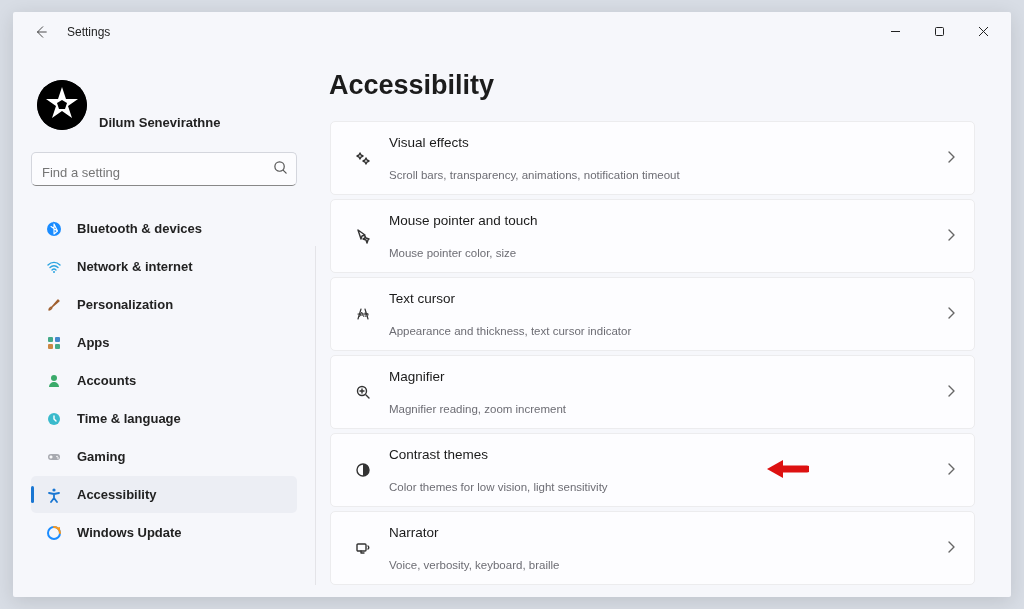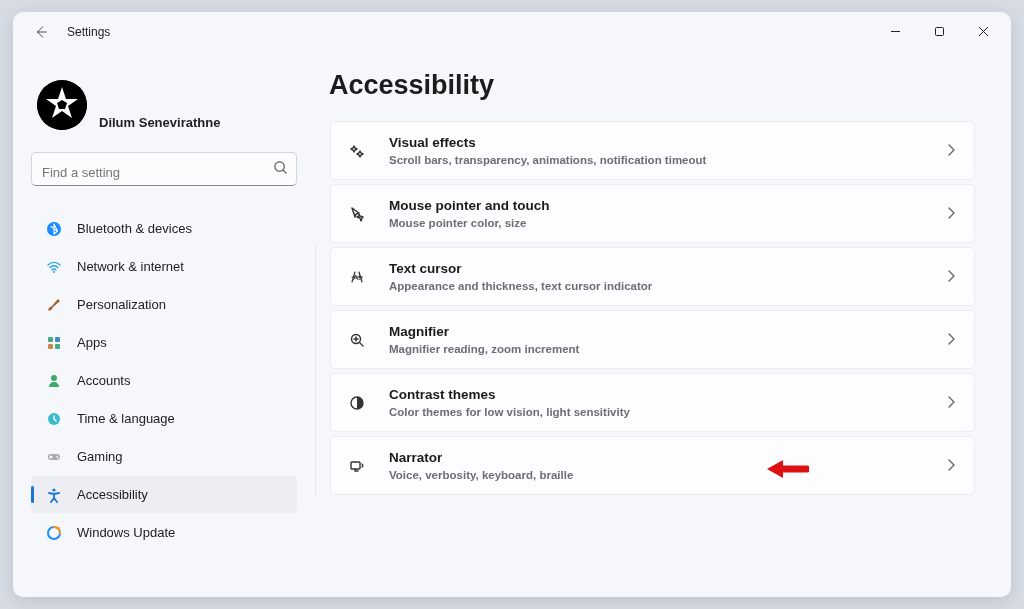--- a/index.html
+++ b/index.html
@@ -1,48 +1,48 @@
 <!DOCTYPE html>
 <html><head>
 <meta charset="utf-8">
 <style>
   * { margin: 0; padding: 0; box-sizing: border-box; font-family: "Segoe UI", Tahoma, sans-serif; }
   body { background: #d8dde5; width: 1024px; height: 609px; overflow: hidden; display:flex; align-items:center; justify-content:center;}
   .window {
-    width: 998px; height: 585px; background: #f6f7fb; border-radius: 10px; position: relative;
+    width: 998px; height: 585px; background: #f6f7fb; border-radius: 2px; position: relative;
     display: flex; flex-direction: column; box-shadow: 0 4px 20px rgba(0,0,0,0.12);
   }
   .titlebar { height: 40px; display:flex; align-items:center; padding-left:14px; }
   .back-btn { width:28px; height:28px; display:flex;align-items:center;justify-content:center; cursor:pointer; color:#333; }
   .title { margin-left:12px; font-size:12px; color:#222; }
   .win-controls { position:absolute; top:4px; right:6px; display:flex; gap:0; }
   .win-btn { width:44px; height:30px; display:flex;align-items:center;justify-content:center; cursor:pointer; color:#222; font-size:13px;}
   .body { flex:1; display:flex; overflow:hidden; }
   .sidebar { width:296px; padding:10px 12px 10px 18px; display:flex; flex-direction:column; }
   .profile { display:flex; align-items:flex-end; gap:12px; margin:18px 0 22px 6px;}
   .avatar { width:50px; height:50px; border-radius:50%; background:#000; position:relative; overflow:hidden;}
   .avatar svg{position:absolute;top:0;left:0;}
   .username { font-size:13px; font-weight:600; color:#222;}
   .search-wrap { position:relative; margin-bottom:10px;}
   .search { width:100%; height:34px; border:1px solid #d4d6dd; border-bottom:1.5px solid #888; border-radius:5px; background:#fcfcfe; padding:7px 34px 0 10px; font-size:13px; outline:none; }
   .search-icon { position:absolute; right:9px; top:8px; color:#555; }
   .navlist { margin-top:14px; display:flex; flex-direction:column; gap:0; overflow:hidden; }
-  .navitem { display:flex; align-items:center; gap:14px; height:37px; padding:0 10px 0 14px; border-radius:5px; font-size:13px; color:#222; cursor:pointer; margin-bottom:1px;}
+  .navitem { display:flex; align-items:center; gap:14px; height:37px; padding:0 10px 0 14px; border-radius:5px; font-size:13px; color:#222; cursor:pointer; margin-bottom:1px;font-weight:bold;}
   .navitem.active { background:#eceef4; position:relative;}
   .navitem.active::before { content:""; position:absolute; left:0; top:10px; bottom:10px; width:3px; background:#1976d2; border-radius:3px;}
   .navicon { width:18px; height:18px; display:flex; align-items:center; justify-content:center; font-size:14px; }
   .content { flex:1; padding:18px 36px 10px 20px; overflow:hidden; position:relative;}
   .page-title { font-size:27px; font-weight:600; color:#1c1c1c; margin-bottom:20px; }
   .cards { display:flex; flex-direction:column; gap:4px; border-left:1px solid #e4e4e8; margin-left:-14px; padding-left:14px; position:relative;}
   .cards::before{content:""; position:absolute; left:-1px; top:0; height:125px; width:1px; background:#f6f7fb;}
   .card { background:#fdfdff; border:1px solid #ececee; border-radius:5px; display:flex; align-items:center; padding:13px 18px; gap:18px; cursor:pointer; }
-  .card-icon { width:22px; display:flex; justify-content:flex-start; color:#0369a1; }
-  .card-text { flex:1;font-weight:bold; }
+  .card-icon { width:22px; display:flex; justify-content:flex-end; color:#0369a1; }
+  .card-text { flex:1; }
   .card-title { font-size:13.5px; color:#1b1b1b; }
-  .card-sub { font-size:11.5px; color:#6d6d74; margin-top:4px;}
+  .card-sub { font-size:11.5px; color:#6d6d74; margin-top:19px;}
   .chev { color:#666; }
   .arrow-annot { position:absolute; left:456px; top:406px; pointer-events:none;}
 </style>
 </head>
 <body>
 
 <div class="window">
 
   <div class="titlebar">
     <div class="back-btn">

